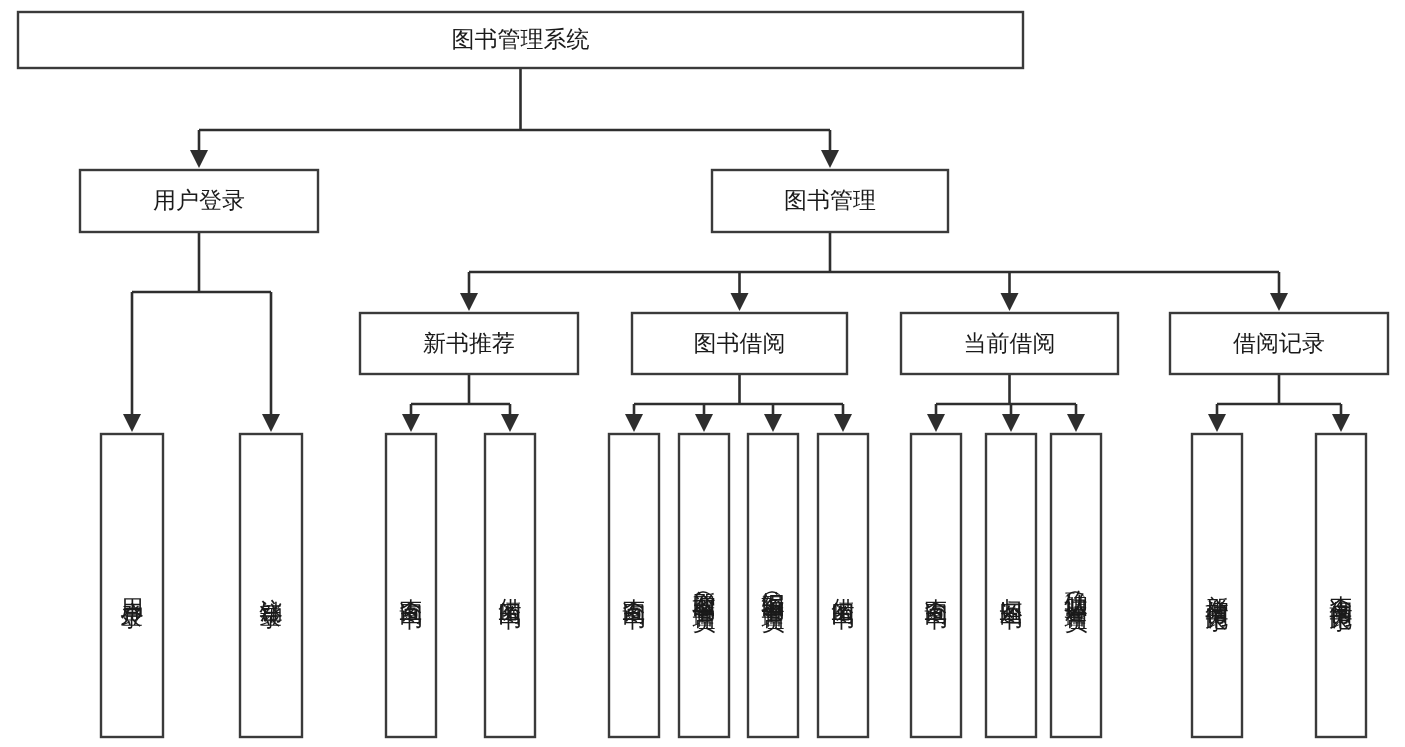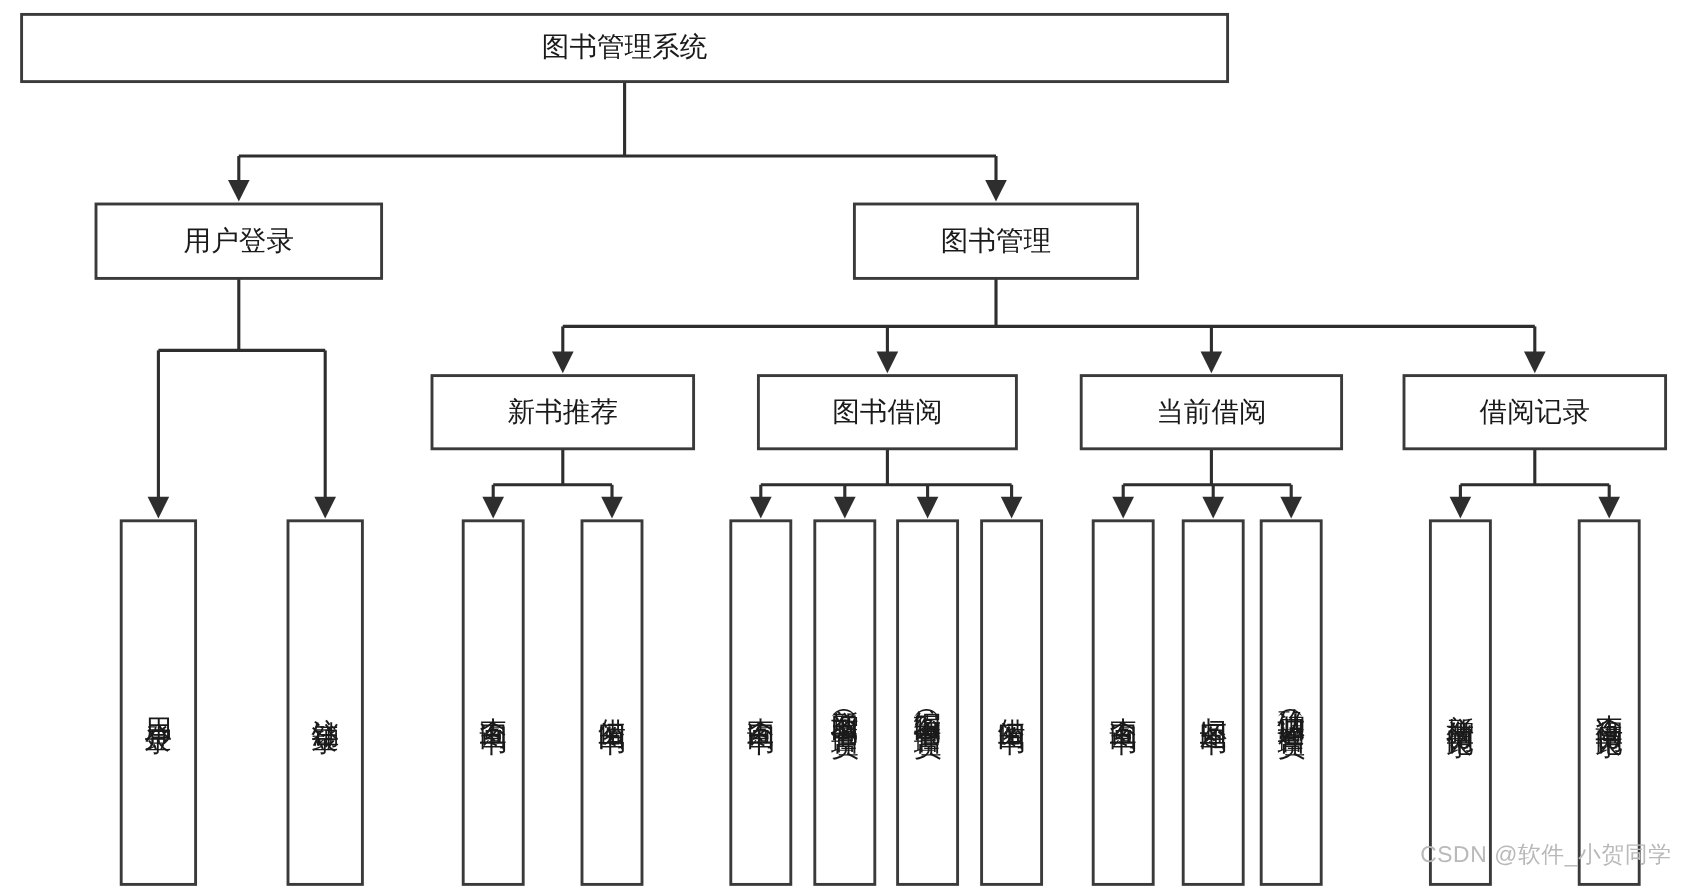--- a/index.html
+++ b/index.html
@@ -200,14 +200,13 @@
       <div class="vlabel" style="left: 609px; width: 50px; top: 442px; height: 287px; display: flex; align-items: center; justify-content: center;">查询图书</div>
       <div class="vlabel" style="left: 679px; width: 50px; top: 442px; height: 287px; display: flex; align-items: center; justify-content: center;">新增图书（管理员）</div>
       <div class="vlabel" style="left: 748px; width: 50px; top: 442px; height: 287px; display: flex; align-items: center; justify-content: center;">编辑图书（管理员）</div>
       <div class="vlabel" style="left: 818px; width: 50px; top: 442px; height: 287px; display: flex; align-items: center; justify-content: center;">借阅图书</div>
       <div class="vlabel" style="left: 911px; width: 50px; top: 442px; height: 287px; display: flex; align-items: center; justify-content: center;">查询图书</div>
       <div class="vlabel" style="left: 986px; width: 50px; top: 442px; height: 287px; display: flex; align-items: center; justify-content: center;">归还图书</div>
       <div class="vlabel" style="left: 1051px; width: 50px; top: 442px; height: 287px; display: flex; align-items: center; justify-content: center;">确认归还（管理员）</div>
       <div class="vlabel" style="left: 1192px; width: 50px; top: 442px; height: 287px; display: flex; align-items: center; justify-content: center;">新增借阅记录</div>
       <div class="vlabel" style="left: 1316px; width: 50px; top: 442px; height: 287px; display: flex; align-items: center; justify-content: center;">查询借阅记录</div>
     </div>
-  <div class="watermark">CSDN @软件_小贺同学</div>
 </div>
 
 </body></html>

